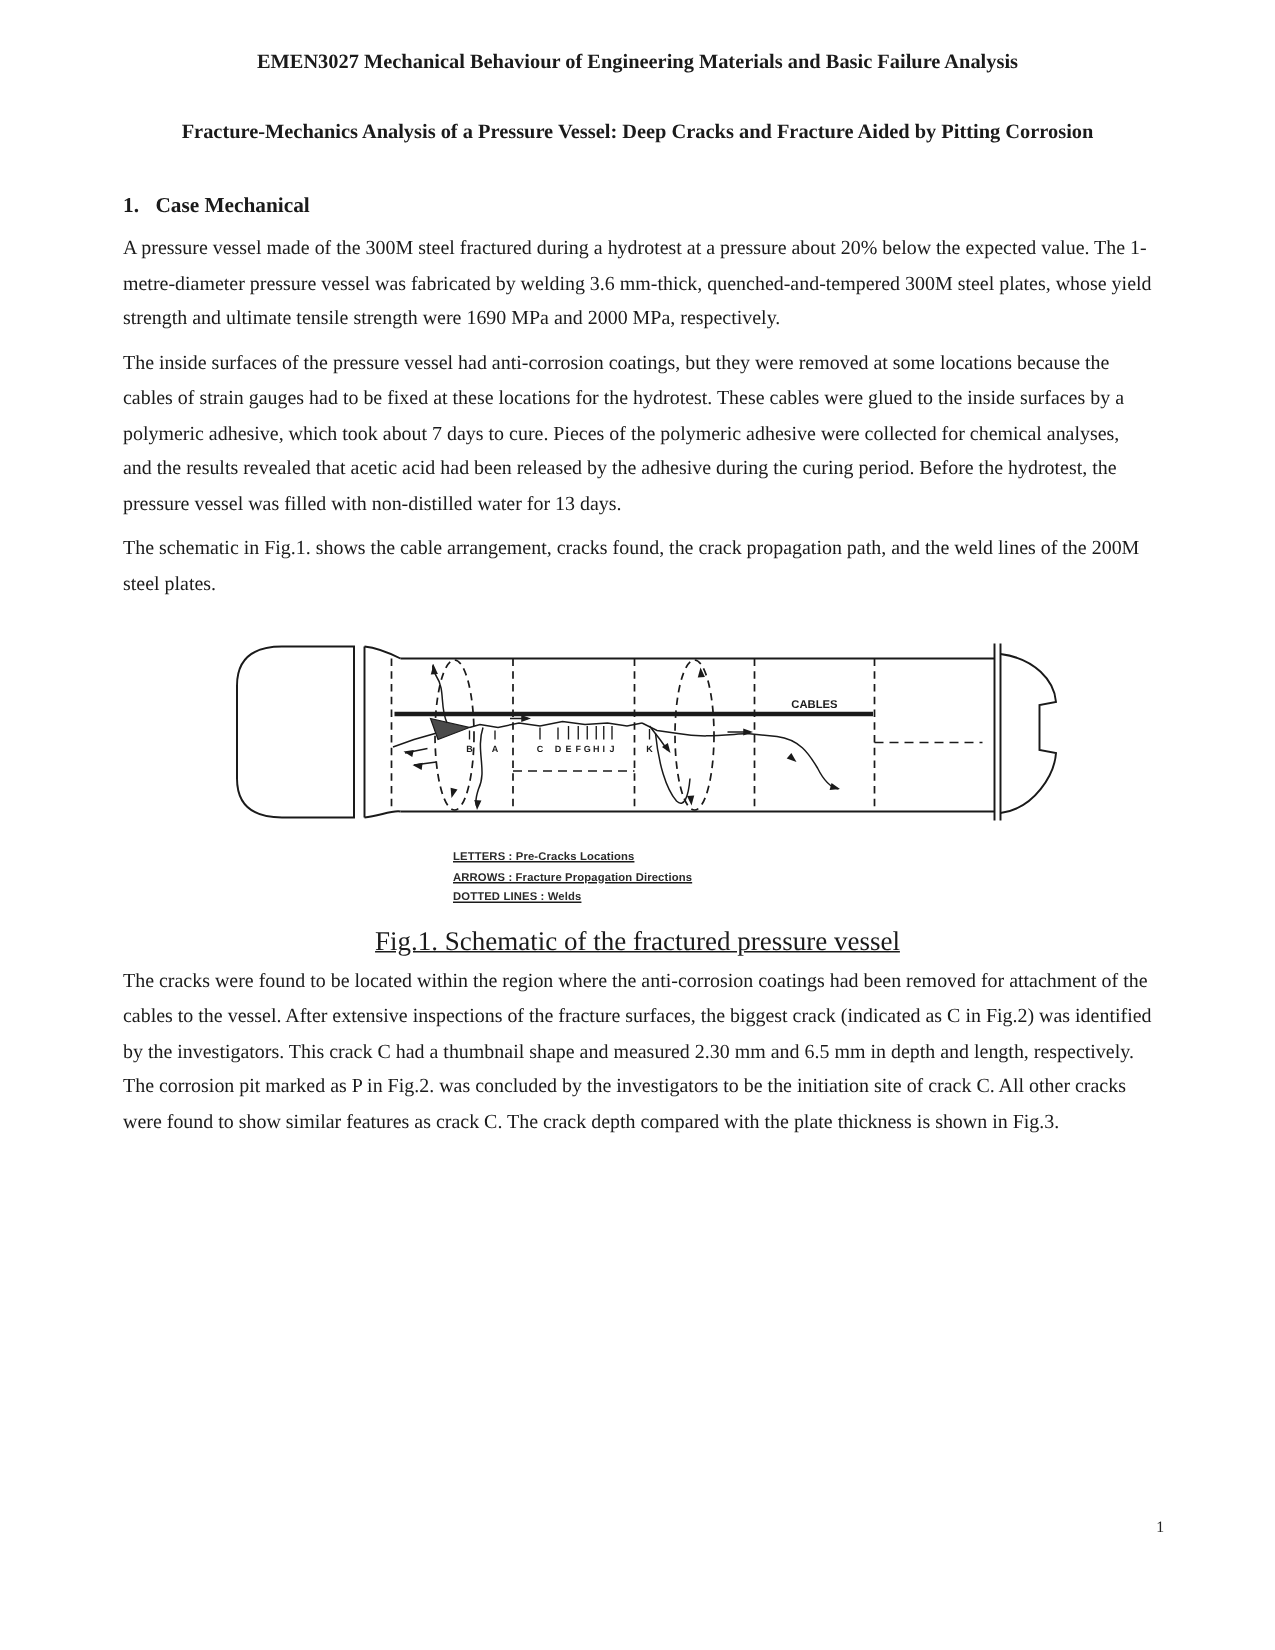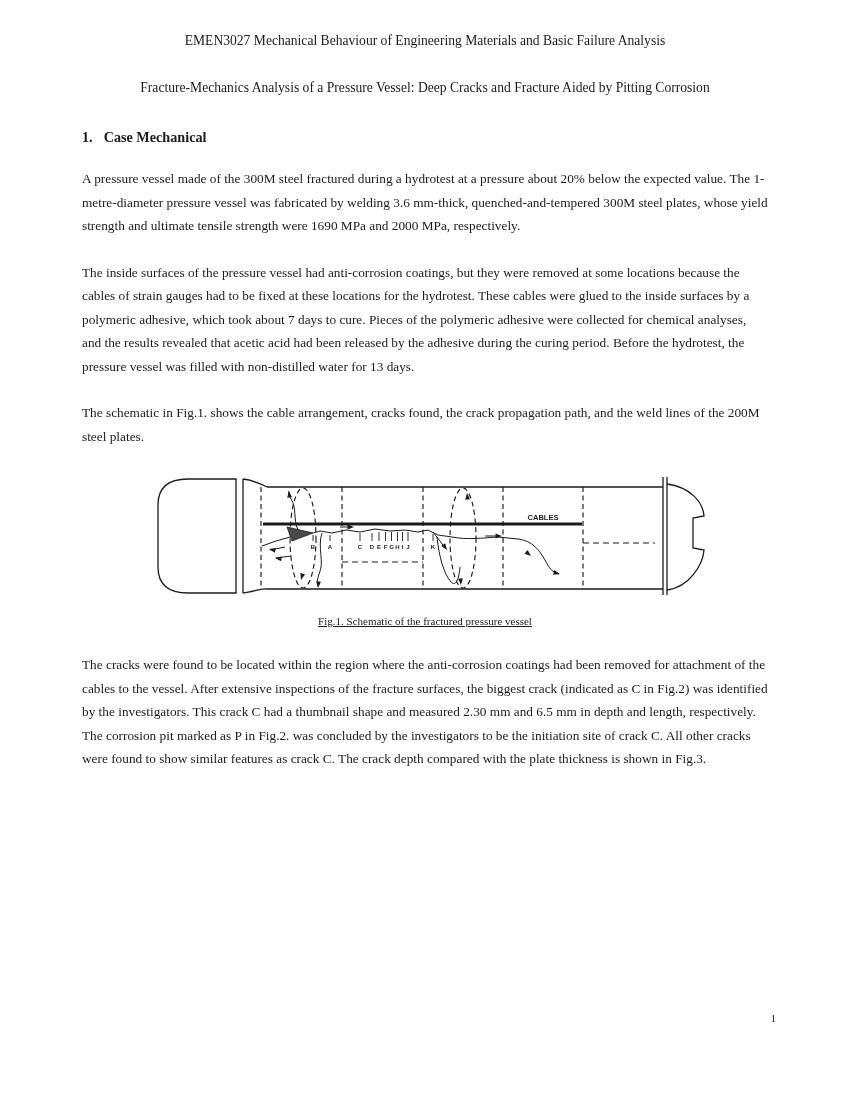--- a/index.html
+++ b/index.html
@@ -9,63 +9,63 @@
     width: 850px;
     height: 1100px;
     background: #ffffff;
     font-family: "Liberation Serif", serif;
     color: #1b1b1b;
     padding: 27px 82px 0 82px;
     overflow: hidden;
   }
   .course-title {
     font-size: 13.6px;
-    font-weight: normal;
+    font-weight: bold;
     text-align: center;
     line-height: 19px;
     margin-top: 4px;
   }
   .doc-title {
     font-size: 13.6px;
-    font-weight: normal;
+    font-weight: bold;
     text-align: center;
     line-height: 24px;
     margin-top: 26px;
     padding: 0 6px;
   }
   .section-heading {
     font-size: 14.2px;
     font-weight: bold;
     margin-top: 28px;
     line-height: 18px;
   }
   .section-heading .sec-num { margin-right: 11px; }
   p.body-para {
     font-size: 13.3px;
     line-height: 23.5px;
-    margin-top: 23px;
+    margin-top: 6px;
     text-align: left;
   }
-  p.body-para.first { margin-top: 21px; }
+  p.body-para.first { margin-top: 7px; }
   .figure-wrap { margin-top: 23px; text-decoration: underline; }
   .figure-svg { display: block; margin-left: 66px; }
   .figure-legend {
     margin-top: 13px;
     margin-left: 220px;
     font-family: "Liberation Sans", sans-serif;
     font-size: 7.5px;
     font-weight: bold;
     color: #2a2a2a;
     line-height: 13.5px;
     letter-spacing: 0.1px;
   }
   .figure-caption {
     margin-top: 13px;
     text-align: center;
-    font-size: 11px;
+    font-size: 18px;
     line-height: 18px;
   }
   .page-number {
     position: absolute;
     top: 1013px;
     right: 74px;
     font-size: 10.5px;
     color: #222;
   }
   svg text.fig-label {
@@ -189,20 +189,25 @@
           <polygon points="0,0 -6.5,2.4 -6.5,-2.4" transform="translate(354,571) rotate(0)"></polygon>
           <polygon points="0,0 -6.5,2.4 -6.5,-2.4" transform="translate(447,594) rotate(55)"></polygon>
           <polygon points="0,0 -6.5,2.4 -6.5,-2.4" transform="translate(531,600) rotate(40)"></polygon>
           <polygon points="0,0 -6.5,2.4 -6.5,-2.4" transform="translate(560,618) rotate(15)"></polygon>
           <polygon points="0,0 -6.5,2.4 -6.5,-2.4" transform="translate(318,632) rotate(95)"></polygon>
           <polygon points="0,0 -6.5,2.4 -6.5,-2.4" transform="translate(301,624) rotate(105)"></polygon>
           <polygon points="0,0 -6.5,2.4 -6.5,-2.4" transform="translate(461,629) rotate(85)"></polygon>
         </g>
     </svg>
 
+    <div class="figure-legend">
+      <div>LETTERS : Pre-Cracks Locations</div>
+      <div>ARROWS : Fracture Propagation Directions</div>
+      <div>DOTTED LINES : Welds</div>
+    </div>
 
     <div class="figure-caption">Fig.1. Schematic of the fractured pressure vessel</div>
   </div>
 
   <p class="body-para">The cracks were found to be located within the region where the anti-corrosion coatings had been removed for attachment of the cables to the vessel. After extensive inspections of the fracture surfaces, the biggest crack (indicated as C in Fig.2) was identified by the investigators. This crack C had a thumbnail shape and measured 2.30 mm and 6.5 mm in depth and length, respectively. The corrosion pit marked as P in Fig.2. was concluded by the investigators to be the initiation site of crack C. All other cracks were found to show similar features as crack C. The crack depth compared with the plate thickness is shown in Fig.3.</p>
 
   <div class="page-number">1</div>
 
 </div>
 

